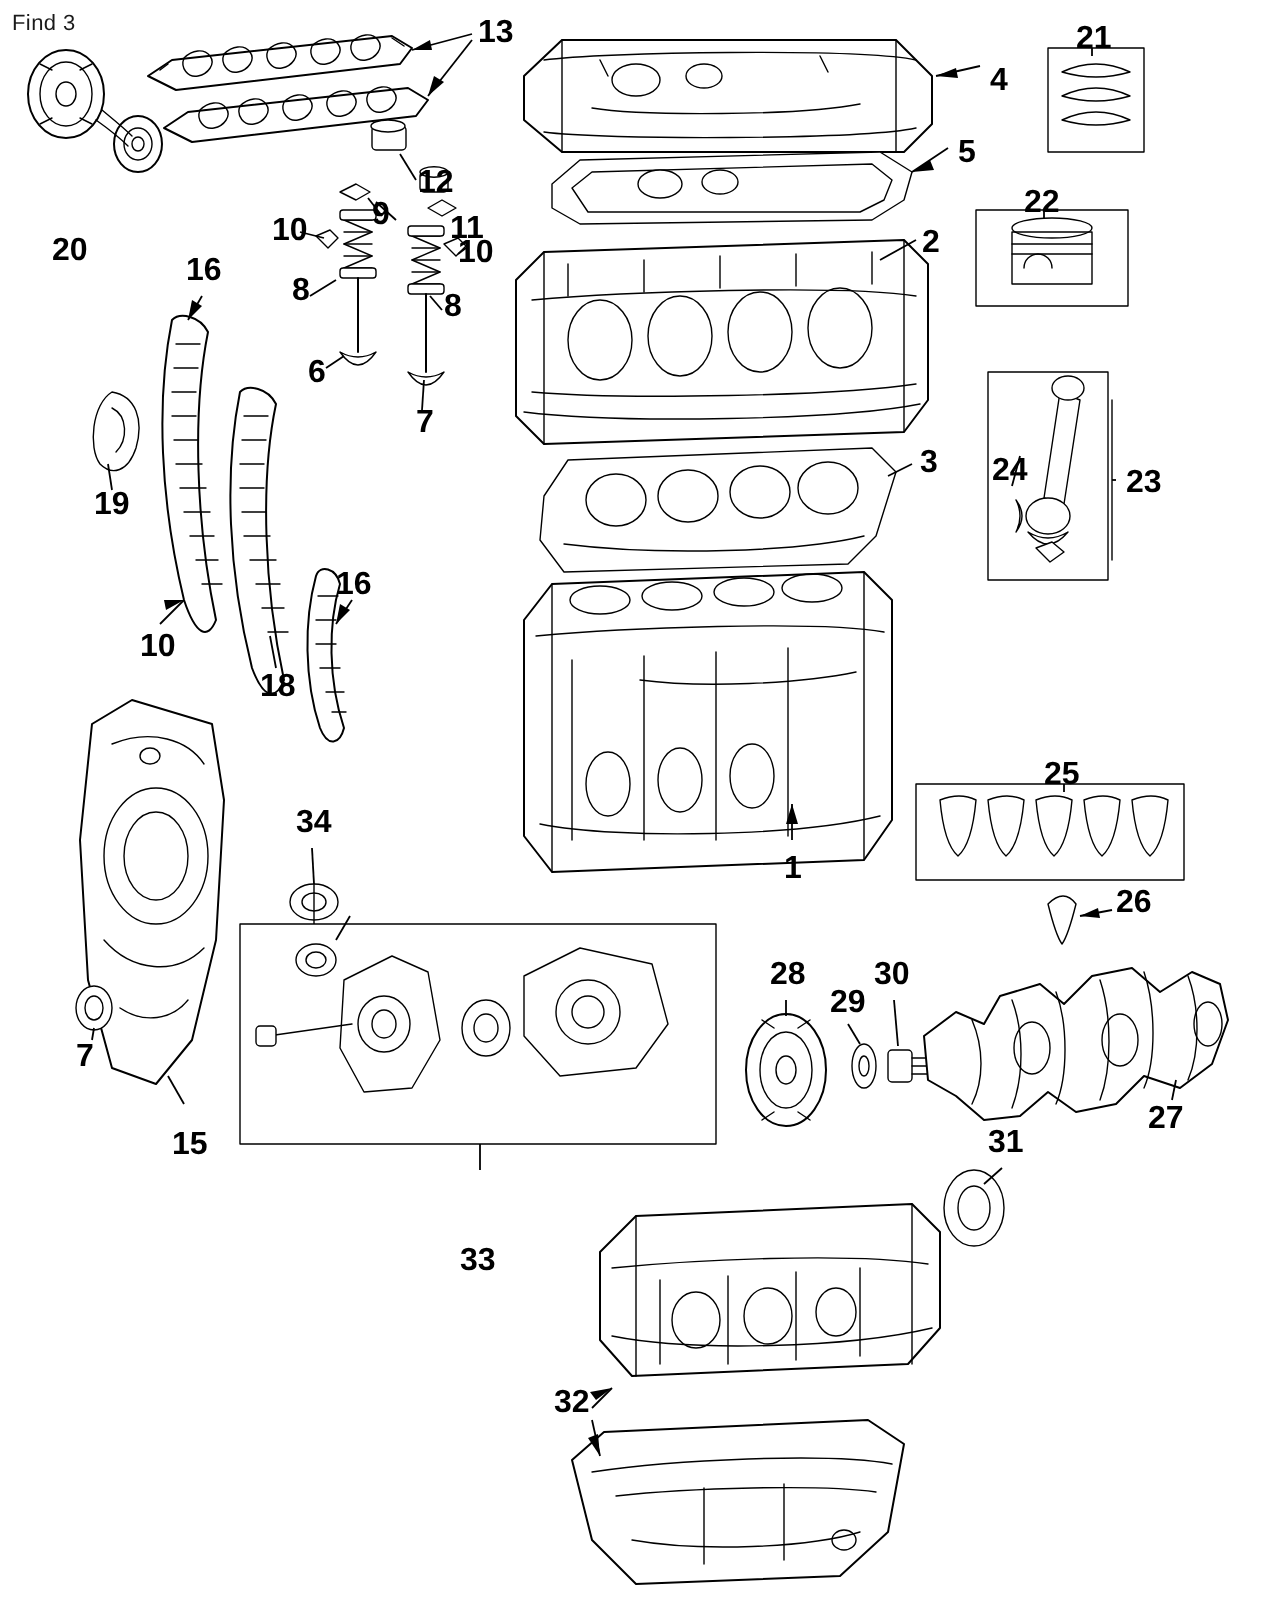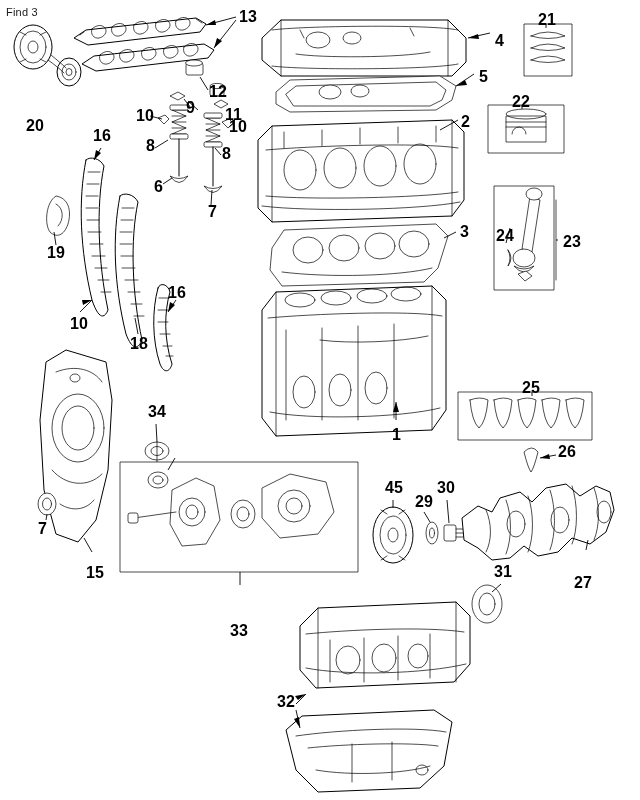--- a/index.html
+++ b/index.html
@@ -445,22 +445,22 @@
   <div class="callout" style="left:563px; top:234px;">23</div>
   <div class="callout" style="left:460px; top:224px;">3</div>
   <div class="callout" style="left:70px;  top:316px;">10</div>
   <div class="callout" style="left:130px; top:336px;">18</div>
   <div class="callout" style="left:168px; top:285px;">16</div>
   <div class="callout" style="left:392px; top:427px;">1</div>
   <div class="callout" style="left:522px; top:380px;">25</div>
   <div class="callout" style="left:148px; top:404px;">34</div>
   <div class="callout" style="left:558px; top:444px;">26</div>
   <div class="callout" style="left:38px;  top:521px;">7</div>
-  <div class="callout" style="left:385px; top:480px;">45</div>
+  <div class="callout" style="left:385px; top:480px;">28</div>
   <div class="callout" style="left:415px; top:494px;">29</div>
   <div class="callout" style="left:437px; top:480px;">30</div>
   <div class="callout" style="left:86px;  top:565px;text-align:center;">15</div>
-  <div class="callout" style="left:574px; top:575px;">27</div>
+  <div class="callout" style="left:574px; top:552px;">27</div>
   <div class="callout" style="left:230px; top:583px;margin-top:40px;">33</div>
   <div class="callout" style="left:494px; top:564px;">31</div>
   <div class="callout" style="left:277px; top:694px;">32</div>
 
 </div>
 
 </body></html>

